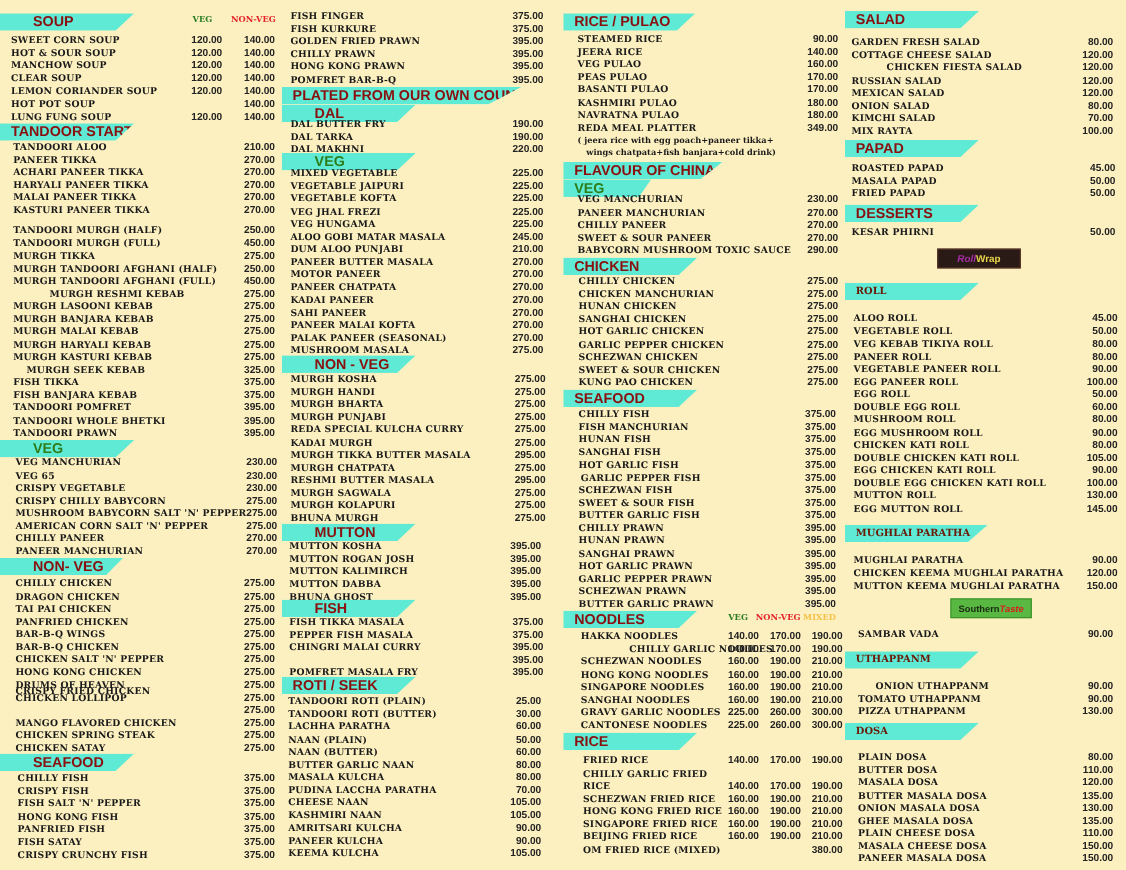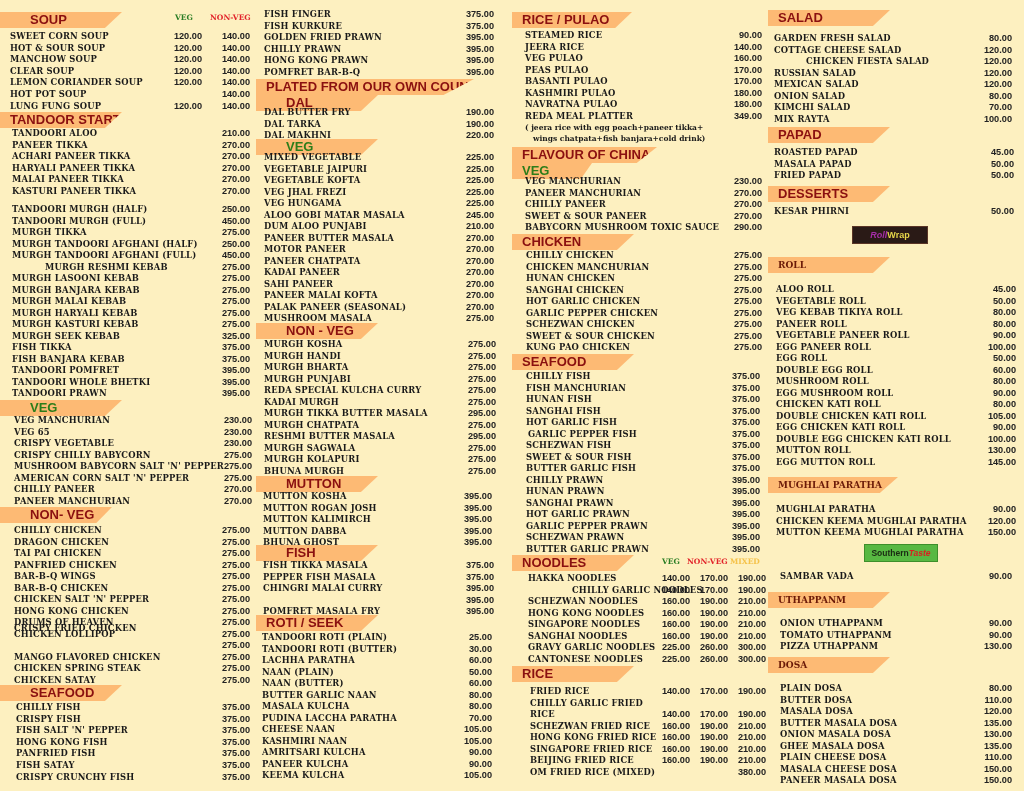--- a/index.html
+++ b/index.html
@@ -12,21 +12,21 @@
   }
   .col { position: absolute; top: 0; height: 791px; }
   #c1 { left: 0; width: 256px; }
   #c2 { left: 256px; width: 256px; }
   #c3 { left: 512px; width: 256px; }
   #c4 { left: 768px; width: 256px; }
 
   .banner {
     position: absolute;
     height: 16px;
-    background: #fdba74;
+    background: #5eead4;
     clip-path: polygon(0 0, 100% 0, 86% 100%, 0 100%);
     font-family: "Liberation Sans", sans-serif;
     font-weight: bold;
     font-size: 13px;
     line-height: 16px;
     color: #8a1010;
     white-space: nowrap;
     padding-left: 10px;
   }
   .banner.small { font-family: "DejaVu Serif", serif; font-size: 9px; color: #6b1a08; }
@@ -131,21 +131,21 @@
     <div class="item" style="left: 12px; top: 272px;">MURGH LASOONI KEBAB</div>
     <div class="price" style="left: 206px; top: 272px;">275.00</div>
     <div class="item" style="left: 12px; top: 283.5px;">MURGH BANJARA KEBAB</div>
     <div class="price" style="left: 206px; top: 283.5px;">275.00</div>
     <div class="item" style="left: 12px; top: 295px;">MURGH MALAI KEBAB</div>
     <div class="price" style="left: 206px; top: 295px;">275.00</div>
     <div class="item" style="left: 12px; top: 306.5px;">MURGH HARYALI KEBAB</div>
     <div class="price" style="left: 206px; top: 306.5px;">275.00</div>
     <div class="item" style="left: 12px; top: 318px;">MURGH KASTURI KEBAB</div>
     <div class="price" style="left: 206px; top: 318px;">275.00</div>
-    <div class="item" style="left: 12px; top: 329.5px;">MURGH SEEK KEBAB</div>
+    <div class="item" style="left: 24px; top: 329.5px;">MURGH SEEK KEBAB</div>
     <div class="price" style="left: 206px; top: 329.5px;">325.00</div>
     <div class="item" style="left: 12px; top: 341px;">FISH TIKKA</div>
     <div class="price" style="left: 206px; top: 341px;">375.00</div>
     <div class="item" style="left: 12px; top: 352.5px;">FISH BANJARA KEBAB</div>
     <div class="price" style="left: 206px; top: 352.5px;">375.00</div>
     <div class="item" style="left: 12px; top: 364px;">TANDOORI POMFRET</div>
     <div class="price" style="left: 206px; top: 364px;">395.00</div>
     <div class="item" style="left: 12px; top: 375.5px;">TANDOORI WHOLE BHETKI</div>
     <div class="price" style="left: 206px; top: 375.5px;">395.00</div>
     <div class="item" style="left: 12px; top: 387px;">TANDOORI PRAWN</div>
@@ -565,21 +565,21 @@
     <div class="price" style="left: 204px; top: 514.5px;">120.00</div>
     <div class="item" style="left: 8px; top: 526px;">MUTTON KEEMA MUGHLAI PARATHA</div>
     <div class="price" style="left: 204px; top: 526px;">150.00</div>
     <div class="logo south" style="left: 96px; top: 544px; width: 74px; height: 18px;">
       <span>Southern</span>
       <span class="t">Taste</span>
     </div>
     <div class="item" style="left: 12px; top: 570px;">SAMBAR VADA</div>
     <div class="price" style="left: 200px; top: 570px;">90.00</div>
     <div class="banner small" style="top: 592px; left: 0px; width: 122px;">UTHAPPANM</div>
-    <div class="item" style="left: 12px; top: 617px;">ONION UTHAPPANM</div>
+    <div class="item" style="left: 28px; top: 617px;">ONION UTHAPPANM</div>
     <div class="price" style="left: 200px; top: 617px;">90.00</div>
     <div class="item" style="left: 12px; top: 628.5px;">TOMATO UTHAPPANM</div>
     <div class="price" style="left: 200px; top: 628.5px;">90.00</div>
     <div class="item" style="left: 12px; top: 640px;">PIZZA UTHAPPANM</div>
     <div class="price" style="left: 200px; top: 640px;">130.00</div>
     <div class="banner small" style="top: 657px; left: 0px; width: 122px;">DOSA</div>
     <div class="item" style="left: 12px; top: 682px;">PLAIN DOSA</div>
     <div class="price" style="left: 200px; top: 682px;">80.00</div>
     <div class="item" style="left: 12px; top: 693.5px;">BUTTER DOSA</div>
     <div class="price" style="left: 200px; top: 693.5px;">110.00</div>

